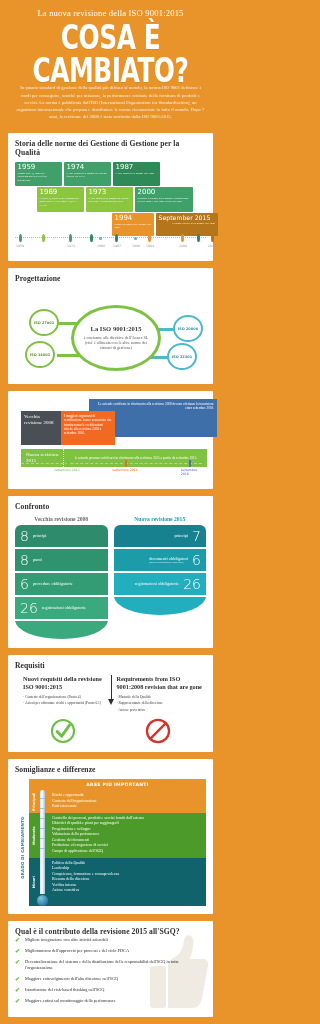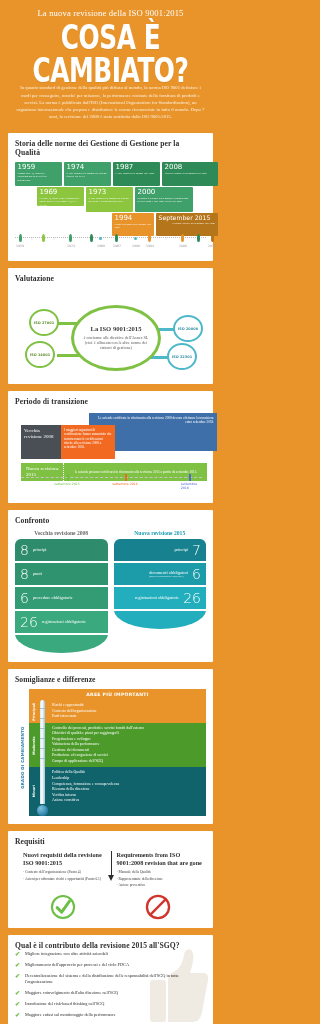--- a/index.html
+++ b/index.html
@@ -334,26 +334,22 @@
         <span class="tl-desc">Norma MIL-Q-9858 del Dipartimento della Difesa statunitense</span>
       </div>
       <div class="tl-box" style="left:49px;top:0px;width:47px;height:24px;background:#3FA06A;">
         <span class="tl-year">1974</span>
         <span class="tl-desc">Il BSI pubblica la norma sui sistemi qualità BS 5179</span>
       </div>
       <div class="tl-box" style="left:98px;top:0px;width:47px;height:24px;background:#2E8B57;">
         <span class="tl-year">1987</span>
         <span class="tl-desc">L'ISO pubblica la norma ISO 9001</span>
       </div>
-      <div class="tl-box" style="left:147px;top:0px;width:56px;height:24px;background:#2E8B57;">
-        <span class="tl-year">2008</span>
-        <span class="tl-desc">Terza revisione della norma ISO 9001</span>
-      </div>
-
-      <div class="tl-box" style="left:22px;top:25px;width:47px;height:19px;background:#8CC63F;">
+
+      <div class="tl-box" style="left:22px;top:25px;width:47px;height:25px;background:#8CC63F;">
         <span class="tl-year">1969</span>
         <span class="tl-desc">La MIL-Q-9858 viene riconosciuta anche dalla NATO come AQAP 1 NATO</span>
       </div>
       <div class="tl-box" style="left:71px;top:25px;width:47px;height:25px;background:#8CC63F;">
         <span class="tl-year">1973</span>
         <span class="tl-desc">Il BSI pubblica la norma sui sistemi BS 5750 e la collega con l'ISO</span>
       </div>
       <div class="tl-box" style="left:120px;top:25px;width:58px;height:25px;background:#3FA06A;">
         <span class="tl-year">2000</span>
         <span class="tl-desc">Seconda revisione della norma e introduzione di ISO 9000 e ISO 9001 nella ISO 9001</span>
@@ -389,21 +385,21 @@
       <div class="tl-break" style="left:150px;">//</div>
       <div class="tl-tick" style="left:166px;background:#E8942A;"></div>
       <div class="tl-lbl" style="left:168px;">2000</div>
       <div class="tl-tick" style="left:182px;background:#2E8B57;"></div>
       <div class="tl-tick" style="left:196px;background:#B5751A;"></div>
       <div class="tl-lbl" style="left:197px;">2015</div>
     </div>
   </div>
 
   <div class="card">
-    <div class="section-title">Valutazione</div>
+    <div class="section-title">Progettazione</div>
     <div class="align-wrap">
       <div class="connector" style="left:42px;top:34px;width:22px;"></div>
       <div class="connector" style="left:42px;top:66px;width:22px;"></div>
       <div class="connector blue" style="left:138px;top:40px;width:22px;"></div>
       <div class="connector blue" style="left:134px;top:68px;width:22px;"></div>
 
       <div class="align-center">
         <div class="align-center-title">La ISO 9001:2015</div>
         <div class="align-center-sub">è conforme alle direttive dell'Annex SL (cioè è allineata con le altre norme dei sistemi di gestione)</div>
       </div>
@@ -417,21 +413,20 @@
       <div class="bubble blue" style="left:158px;top:27px;width:30px;height:27px;">
         <span>ISO 20000</span>
       </div>
       <div class="bubble blue" style="left:152px;top:55px;width:30px;height:27px;">
         <span>ISO 22301</span>
       </div>
     </div>
   </div>
 
   <div class="card">
-    <div class="section-title">Periodo di transizione</div>
     <div class="trans-wrap">
 
       <div class="tr-block" style="left:74px;top:2px;width:128px;height:38px;background:#3F6FA8;">
         <div class="tr-body right">Le aziende certificate in riferimento alla revisione 2008 devono effettuare la transizione entro settembre 2018.</div>
       </div>
 
       <div class="tr-block" style="left:6px;top:14px;width:40px;height:34px;background:#4A4F55;">
         <div class="tr-title">Vecchia revisione 2008</div>
       </div>
 
@@ -501,20 +496,52 @@
           </span>
           <span class="cmp-num">6</span>
         </div>
         <div class="cmp-row" style="background:#22AEBD;">
           <span class="cmp-lbl" style="text-align:right;">registrazioni obbligatorie</span>
           <span class="cmp-num">26</span>
         </div>
         <div class="cmp-tail">
           <div class="cmp-tail-r" style="background:#22AEBD;"></div>
         </div>
+      </div>
+    </div>
+  </div>
+
+  <div class="card">
+    <div class="section-title">Requisiti</div>
+    <div class="req-wrap">
+      <div class="req-divider"></div>
+      <div class="req-col left">
+        <div class="req-h">Nuovi requisiti della revisione ISO 9001:2015</div>
+        <div class="req-li">· Contesto dell'organizzazione (Punto 4)</div>
+        <div class="req-li">· Azioni per affrontare rischi e opportunità (Punto 6.1)</div>
+      </div>
+      <div class="req-col">
+        <div class="req-h">Requirements from ISO 9001:2008 revision that are gone</div>
+        <div class="req-li">· Manuale della Qualità</div>
+        <div class="req-li">· Rappresentante della direzione</div>
+        <div class="req-li">· Azione preventiva</div>
+      </div>
+    </div>
+    <div class="req-icons">
+      <div class="req-icon-cell">
+        <svg width="26" height="26" viewBox="0 0 40 40">
+          <circle cx="20" cy="20" r="17" fill="none" stroke="#6CBE45" stroke-width="3.2"></circle>
+          <path d="M11 21 L18 28 L30 11" fill="none" stroke="#6CBE45" stroke-width="4.5" stroke-linecap="round" stroke-linejoin="round"></path>
+        </svg>
+      </div>
+      <div class="req-icon-cell">
+        <svg width="26" height="26" viewBox="0 0 40 40">
+          <circle cx="20" cy="20" r="17" fill="none" stroke="#D0342C" stroke-width="3.6"></circle>
+          <line x1="8" y1="32" x2="32" y2="8" stroke="#D0342C" stroke-width="3.6" stroke-linecap="round"></line>
+        </svg>
       </div>
     </div>
   </div>
 
   <div class="card">
     <div class="section-title">Somiglianze e differenze</div>
     <div class="sim-banner">AREE PIÙ IMPORTANTI</div>
     <div class="sim-wrap">
       <div class="sim-axis-label">GRADO DI CAMBIAMENTO</div>
       <div class="sim-rows">
@@ -560,52 +587,20 @@
         <div class="thermo-mark" style="top:18px;"></div>
         <div class="thermo-mark" style="top:28px;"></div>
         <div class="thermo-mark" style="top:38px;"></div>
         <div class="thermo-mark" style="top:48px;"></div>
         <div class="thermo-mark" style="top:58px;"></div>
         <div class="thermo-bulb"></div>
       </div>
     </div>
   </div>
 
-  <div class="card">
-    <div class="section-title">Requisiti</div>
-    <div class="req-wrap">
-      <div class="req-divider"></div>
-      <div class="req-col left">
-        <div class="req-h">Nuovi requisiti della revisione ISO 9001:2015</div>
-        <div class="req-li">· Contesto dell'organizzazione (Punto 4)</div>
-        <div class="req-li">· Azioni per affrontare rischi e opportunità (Punto 6.1)</div>
-      </div>
-      <div class="req-col">
-        <div class="req-h">Requirements from ISO 9001:2008 revision that are gone</div>
-        <div class="req-li">· Manuale della Qualità</div>
-        <div class="req-li">· Rappresentante della direzione</div>
-        <div class="req-li">· Azione preventiva</div>
-      </div>
-    </div>
-    <div class="req-icons">
-      <div class="req-icon-cell">
-        <svg width="26" height="26" viewBox="0 0 40 40">
-          <circle cx="20" cy="20" r="17" fill="none" stroke="#6CBE45" stroke-width="3.2"></circle>
-          <path d="M11 21 L18 28 L30 11" fill="none" stroke="#6CBE45" stroke-width="4.5" stroke-linecap="round" stroke-linejoin="round"></path>
-        </svg>
-      </div>
-      <div class="req-icon-cell">
-        <svg width="26" height="26" viewBox="0 0 40 40">
-          <circle cx="20" cy="20" r="17" fill="none" stroke="#D0342C" stroke-width="3.6"></circle>
-          <line x1="8" y1="32" x2="32" y2="8" stroke="#D0342C" stroke-width="3.6" stroke-linecap="round"></line>
-        </svg>
-      </div>
-    </div>
-  </div>
-
   <div class="card card-bottom">
     <div class="section-title" style="margin-bottom:1px;">Qual è il contributo della revisione 2015 all'SGQ?</div>
     <div class="contrib-wrap">
       <svg class="hand-bg" viewBox="0 0 60 78">
         <path d="M18 76 L18 34 C18 30 21 27 25 25 C30 22 33 16 34 9 C34.5 4 38 2 41 4 C44 6 44 12 42 20 L40 27 L53 27 C57 27 59 30 58 34 L52 66 C51 72 48 76 43 76 Z" fill="#C9B79A"></path>
         <rect x="0" y="34" width="16" height="42" rx="3" fill="#C9B79A"></rect>
       </svg>
 
       <div class="contrib-li">
         <span class="contrib-check">✔</span>

